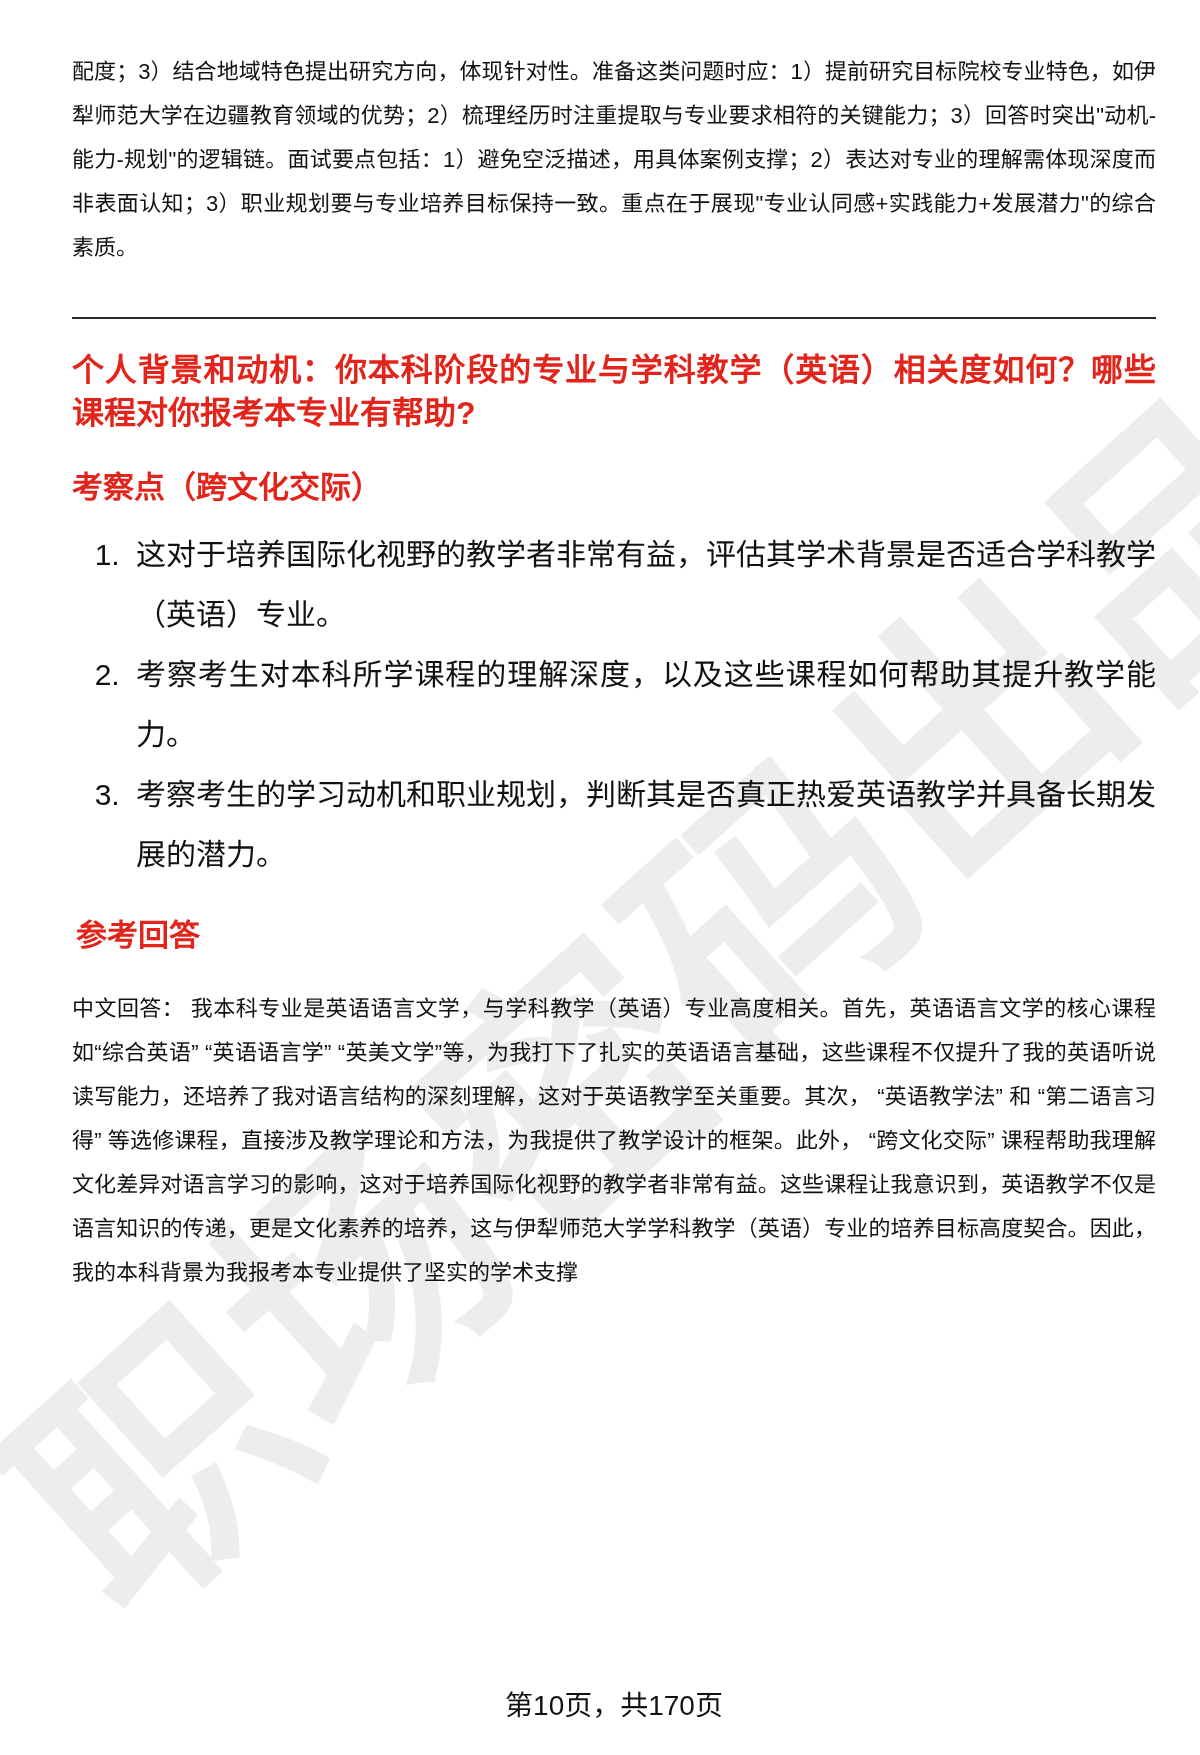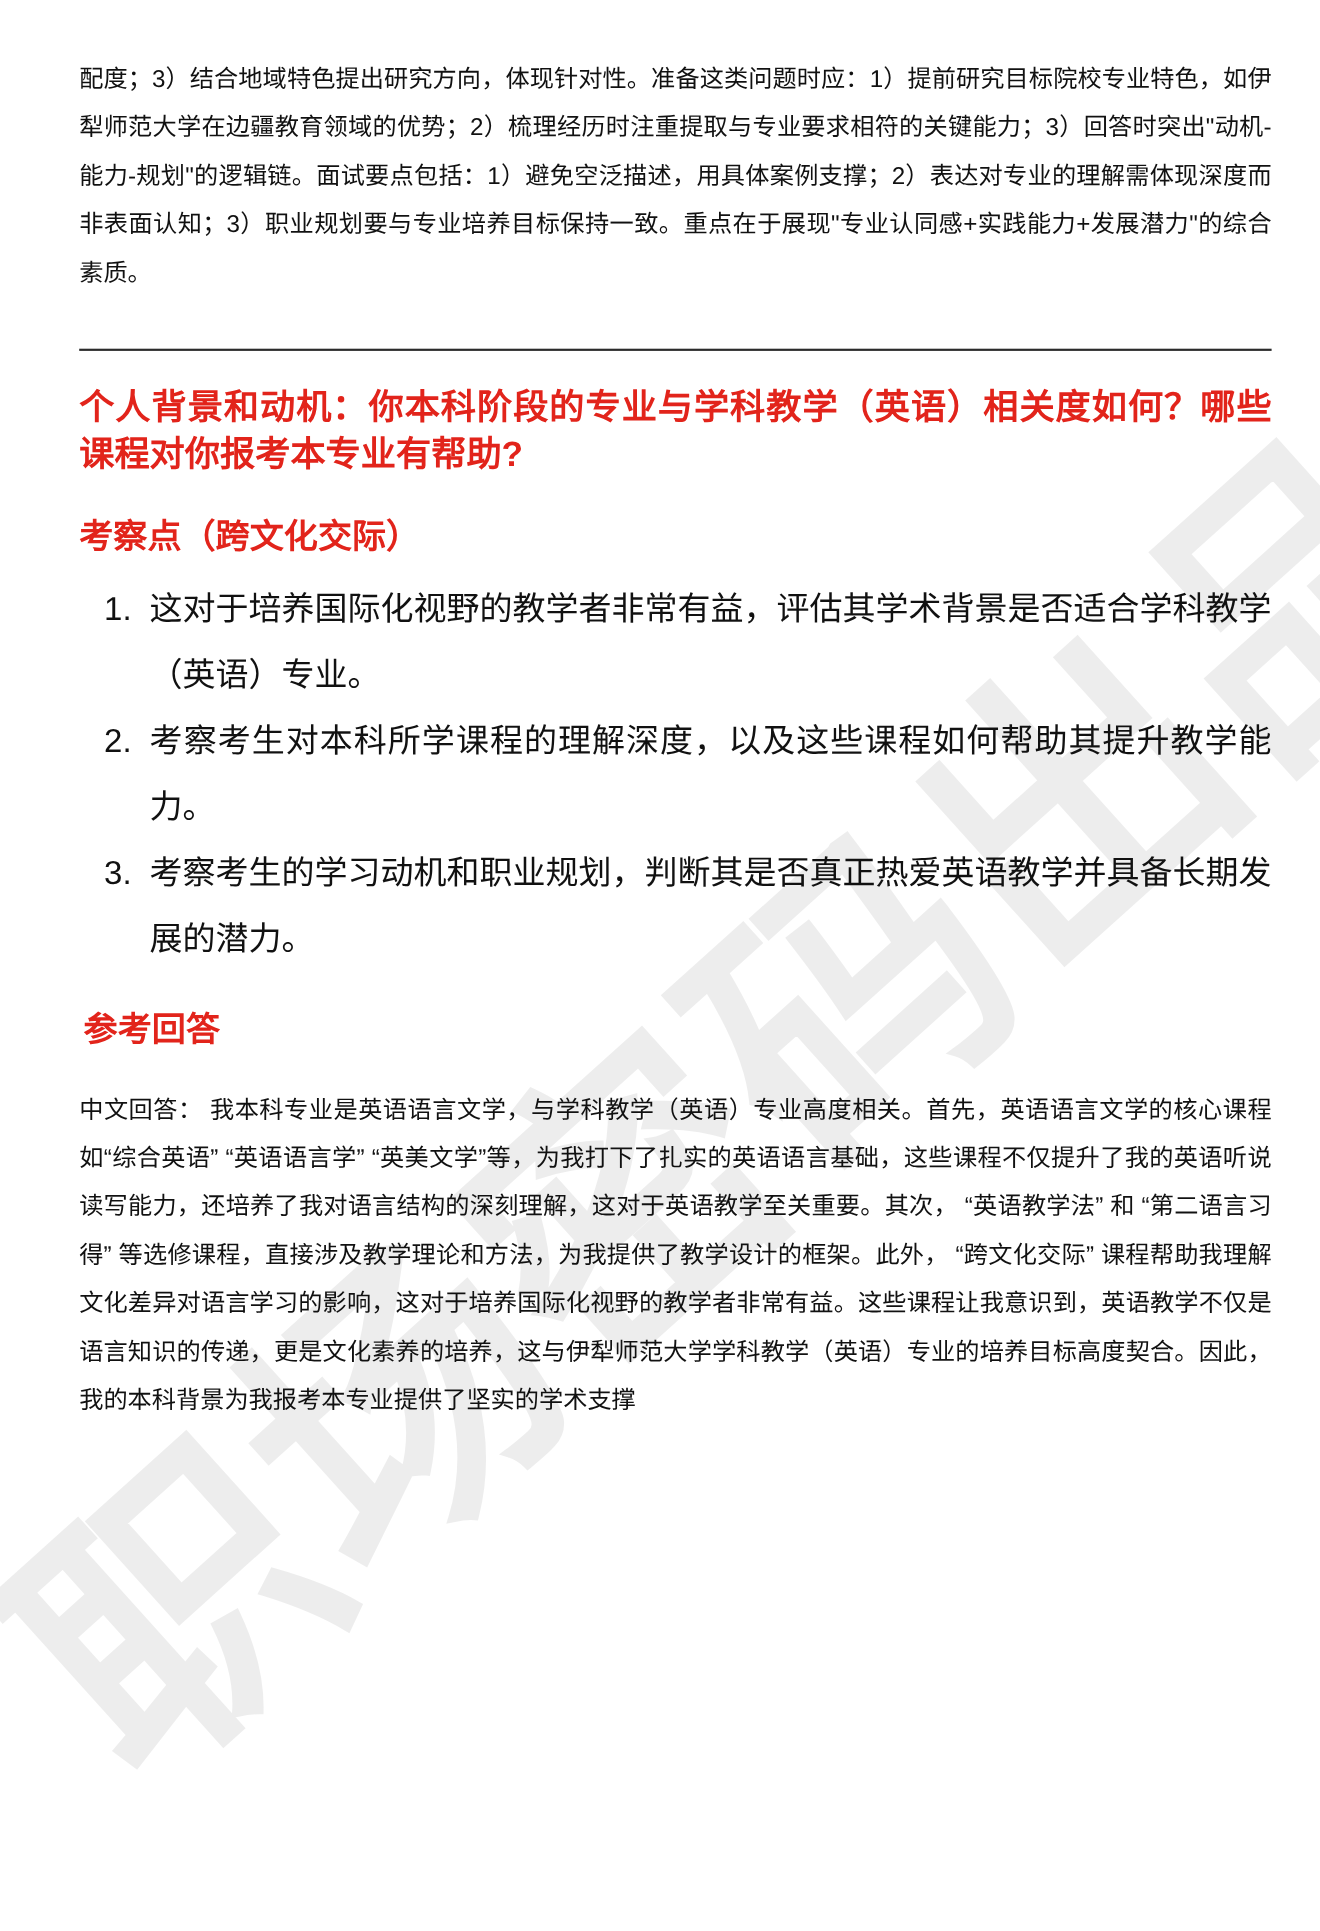--- a/index.html
+++ b/index.html
@@ -113,14 +113,15 @@
       <li>考察考生对本科所学课程的理解深度，以及这些课程如何帮助其提升教学能力。</li>
       <li>考察考生的学习动机和职业规划，判断其是否真正热爱英语教学并具备长期发展的潜力。</li>
     </ol>
 
     <h3 class="sub-heading answer-heading">参考回答</h3>
 
     <p class="body-para answer-para">中文回答： 我本科专业是英语语言文学，与学科教学（英语）专业高度相关。首先，英语语言文学的核心课程如“综合英语” “英语语言学” “英美文学”等，为我打下了扎实的英语语言基础，这些课程不仅提升了我的英语听说读写能力，还培养了我对语言结构的深刻理解，这对于英语教学至关重要。其次， “英语教学法” 和 “第二语言习得” 等选修课程，直接涉及教学理论和方法，为我提供了教学设计的框架。此外， “跨文化交际” 课程帮助我理解文化差异对语言学习的影响，这对于培养国际化视野的教学者非常有益。这些课程让我意识到，英语教学不仅是语言知识的传递，更是文化素养的培养，这与伊犁师范大学学科教学（英语）专业的培养目标高度契合。因此，我的本科背景为我报考本专业提供了坚实的学术支撑</p>
 
   </div>
 
+  <div class="footer">第10页，共170页</div>
 
 </div>
 
 </body></html>

